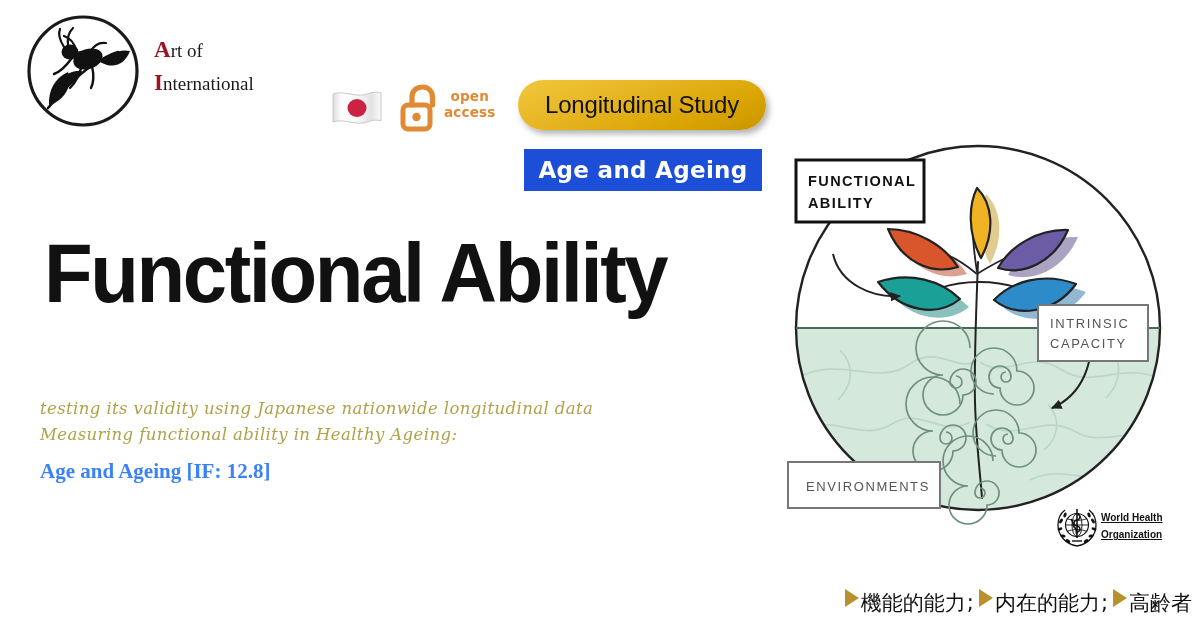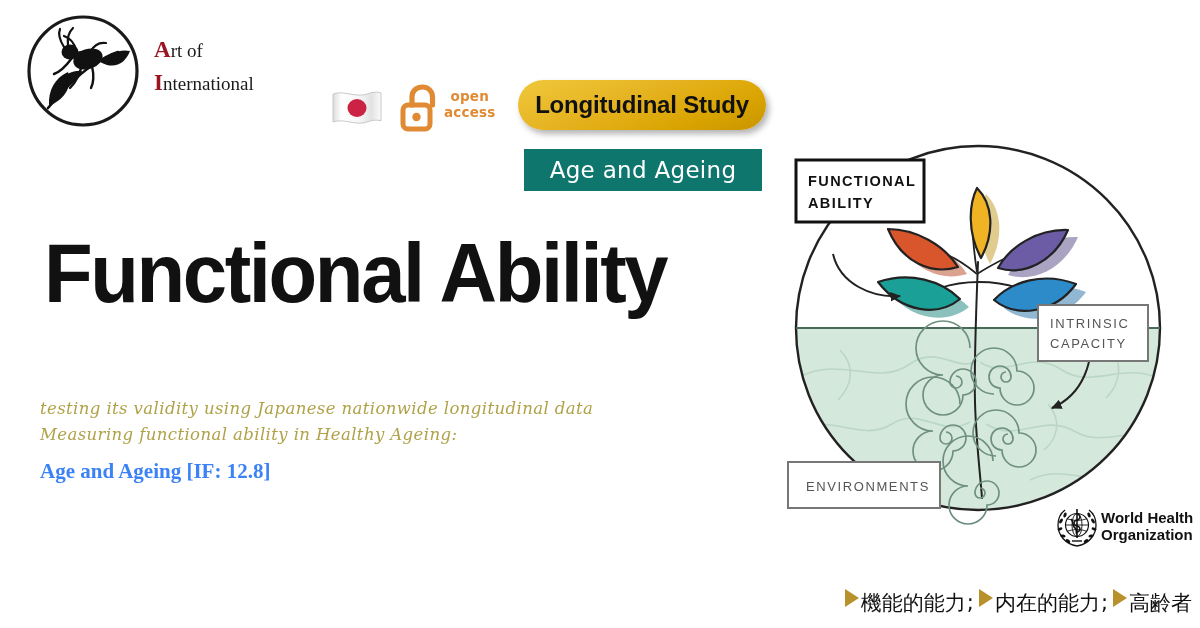--- a/index.html
+++ b/index.html
@@ -38,28 +38,28 @@
   
   .pill-gold{
     position:absolute;left:518px;top:80px;width:248px;height:50px;
     border-radius:26px;
     background:linear-gradient(160deg,#f0c83c 0%,#e6b422 40%,#d9a400 75%,#c89400 100%);
     box-shadow:3px 4px 6px rgba(0,0,0,.30);
     display:flex;align-items:center;justify-content:center;
   }
   .pill-gold span{
     font-family:"Liberation Sans", sans-serif;
-    font-size:24px;font-weight:bold;color:#111;letter-spacing:-.2px;
+    font-size:24px;font-weight:normal;color:#111;letter-spacing:-.2px;
   }
 
   
   .box-purple{
     position:absolute;left:524px;top:149px;width:238px;height:42px;
-    background:#0f766e;
-    display:flex;align-items:center;justify-content:center;
+    background:#1d4ed8;
+    display:flex;align-items:center;justify-content:center;font-weight:bold;
   }
   .box-purple span{
     font-family:"DejaVu Sans", sans-serif;
     font-size:23px;color:#ffffff;letter-spacing:.3px;
   }
 
   
   .title-en{
     position:absolute;left:44px;top:232px;
     font-family:"Liberation Sans Narrow","Liberation Sans", sans-serif;
@@ -95,21 +95,21 @@
 
   
   .who-fig{position:absolute;left:780px;top:132px;width:400px;height:400px;}
 
   
   .who-logo{position:absolute;left:1055px;top:505px;width:140px;height:44px;}
   .who-emblem{position:absolute;left:0;top:0;width:44px;height:44px;}
   .who-words{
     position:absolute;left:46px;top:4px;
     font-family:"Liberation Sans", sans-serif;
-    font-size:15px;font-weight:bold;line-height:17px;color:#111;
+    font-size:10px;font-weight:bold;line-height:17px;color:#111;text-decoration:underline;
   }
 
   
   .keywords{
     position:absolute;left:778px;top:588px;width:414px;height:30px;
     display:flex;align-items:center;justify-content:flex-end;
     font-family:"DejaVu Sans", sans-serif;
     font-size:21px;color:#111111;white-space:nowrap;
   }
   .kw{display:inline-flex;align-items:flex-start;}

